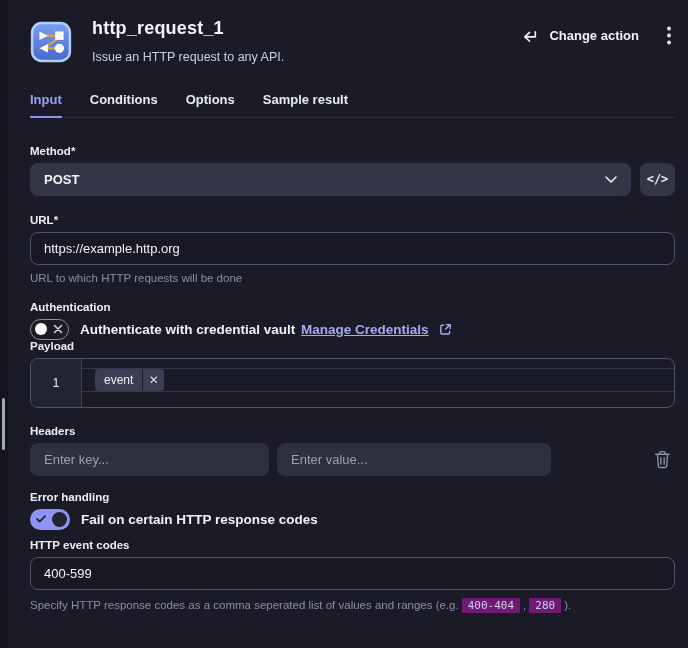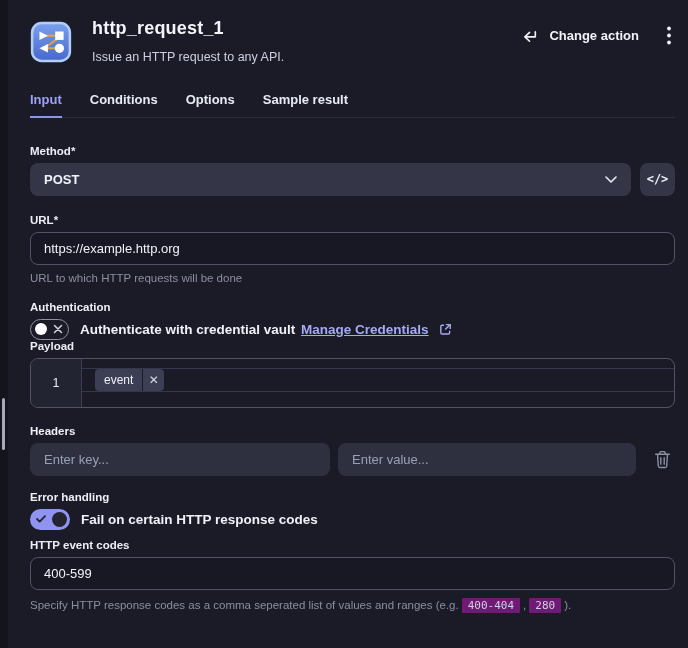--- a/index.html
+++ b/index.html
@@ -70,22 +70,22 @@
   .chip { display: flex; align-items: stretch; gap: 1px; height: 22px; }
   .chip-text { background: #3c3f54; border-radius: 4px 0 0 4px; padding: 0 9px; display: flex; align-items: center; font-size: 12px; color: #f0f1f8; }
   .chip-x { background: #3c3f54; border-radius: 0 4px 4px 0; width: 21px; display: flex; align-items: center; justify-content: center; color: #d8dae6; font-size: 12px; cursor: pointer; }
   .editor-spacer-bottom { flex: 1; }
 
   
   .mt-headers { margin-top: 17px; }
   .headers-row { display: flex; align-items: center; gap: 8px; }
   .input-filled { height: 33px; background: #2e303f; border: none; border-radius: 8px; color: #f2f3f8; font-size: 13px; padding: 0 14px; outline: none; }
   .input-filled::placeholder { color: #9aa0b4; }
-  .key-input { width: 300px; }
-  .value-input { width: 298px; }
+  .key-input { width: 239px; }
+  .value-input { width: 274px; }
   .trash-btn { margin-left: auto; margin-right: 4px; cursor: pointer; display: flex; }
 
   
   .mt-error { margin-top: 15px; }
   .mt-codes { margin-top: 9px; }
   .codes-helper { font-size: 11.5px; color: #8b8fa4; margin-top: 8px; display: flex; align-items: center; flex-wrap: wrap; gap: 3px; }
   .code-pill { background: #701a75; border-radius: 1px; padding: 1px 6px; font-family: "DejaVu Sans Mono", monospace; font-size: 11px; color: #ced2e4; }
 </style>
 </head>
 <body>

